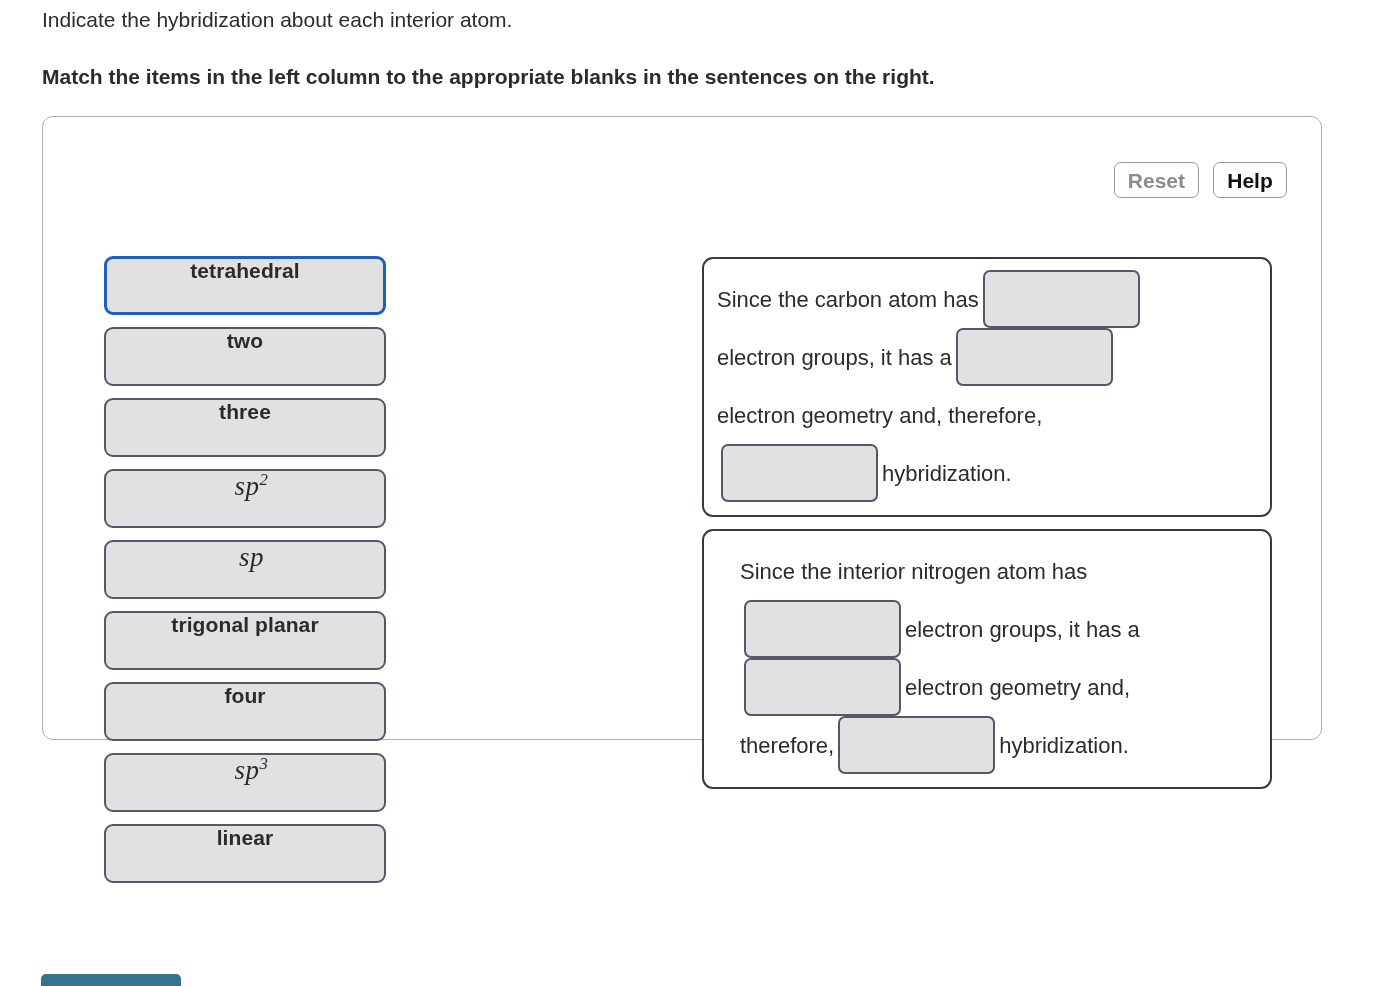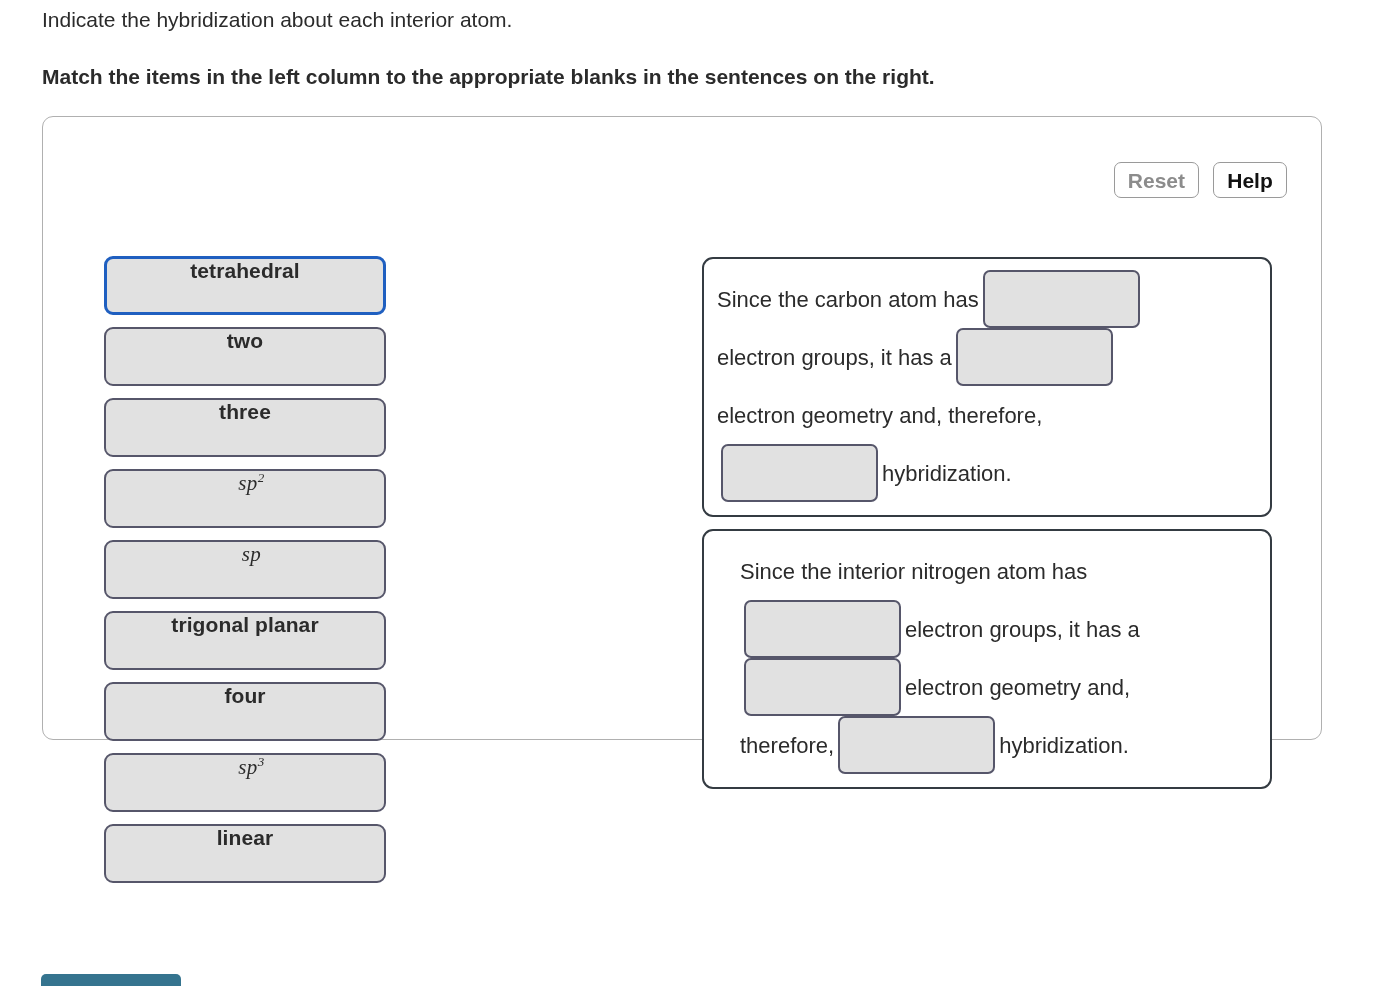--- a/index.html
+++ b/index.html
@@ -98,21 +98,21 @@
     font-family: "Liberation Sans", sans-serif;
     font-size: 21px;
     font-weight: 700;
     color: #2b2b2b;
     letter-spacing: 0.1px;
   }
   .item-label.math {
     font-family: "Liberation Serif", serif;
     font-style: italic;
     font-weight: 400;
-    font-size: 21px;
+    font-size: 27px;
     letter-spacing: 0.5px;
     margin-left: 13px;
   }
   .item-label.math sup {
     font-size: 0.62em;
     font-style: italic;
     vertical-align: super;
     line-height: 0;
   }
 

